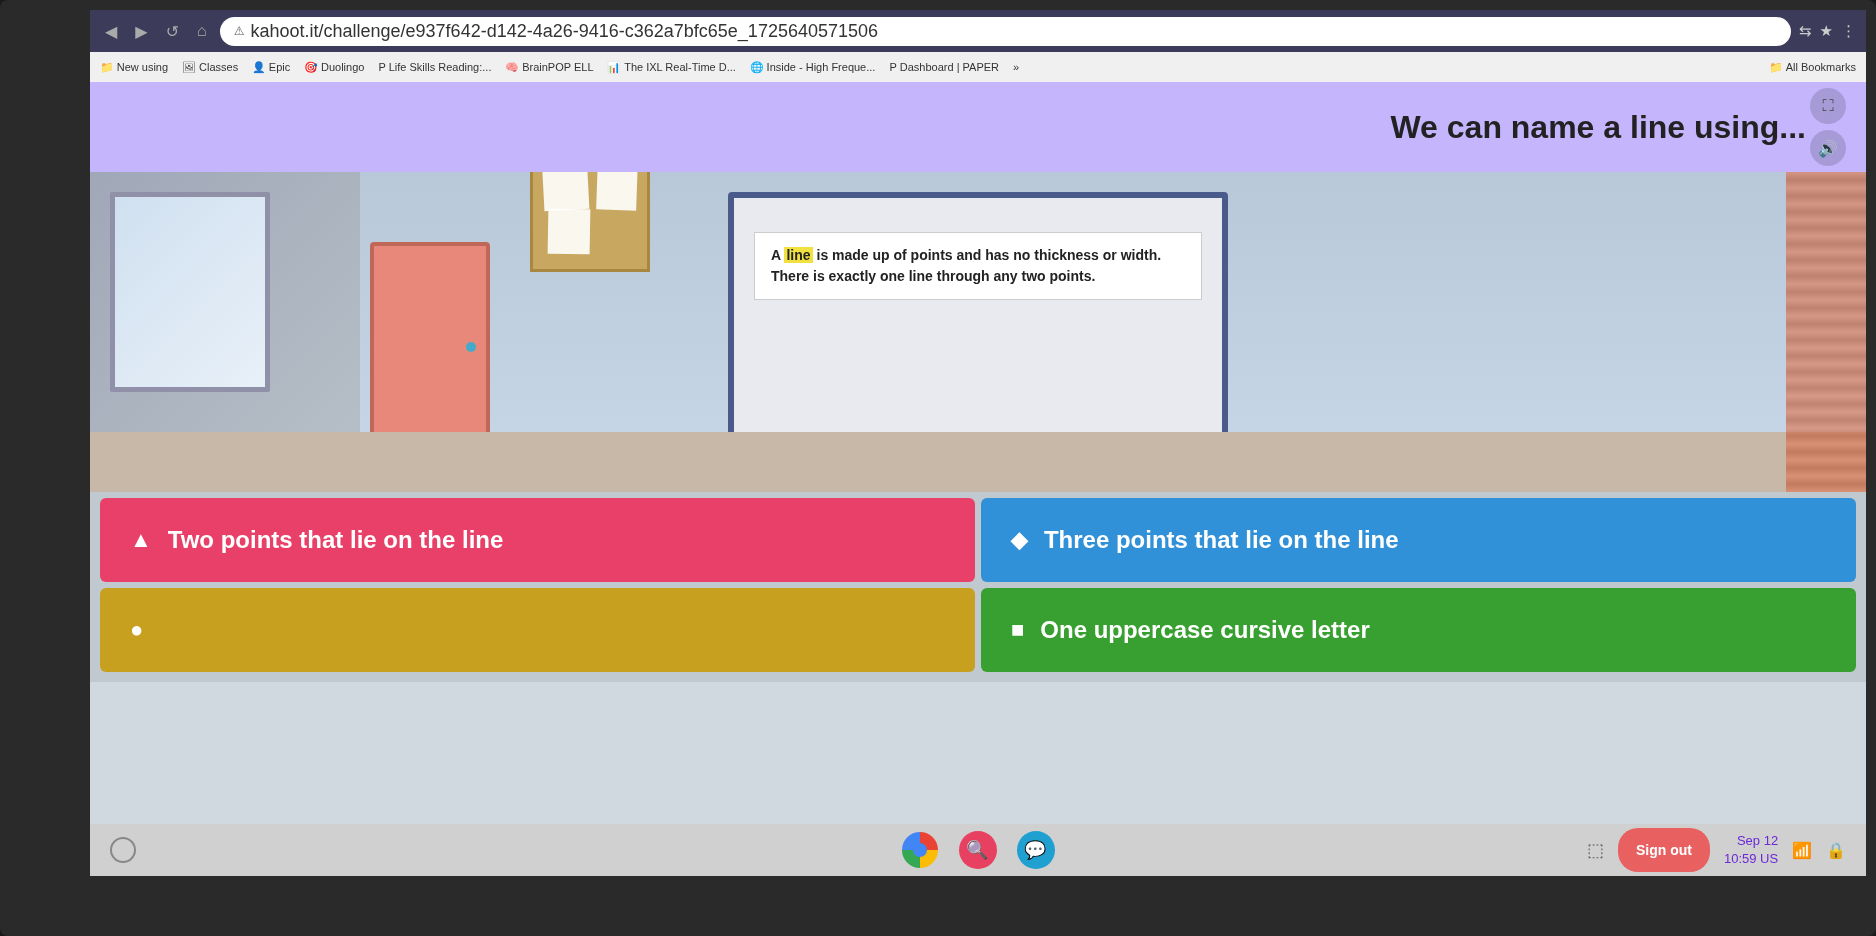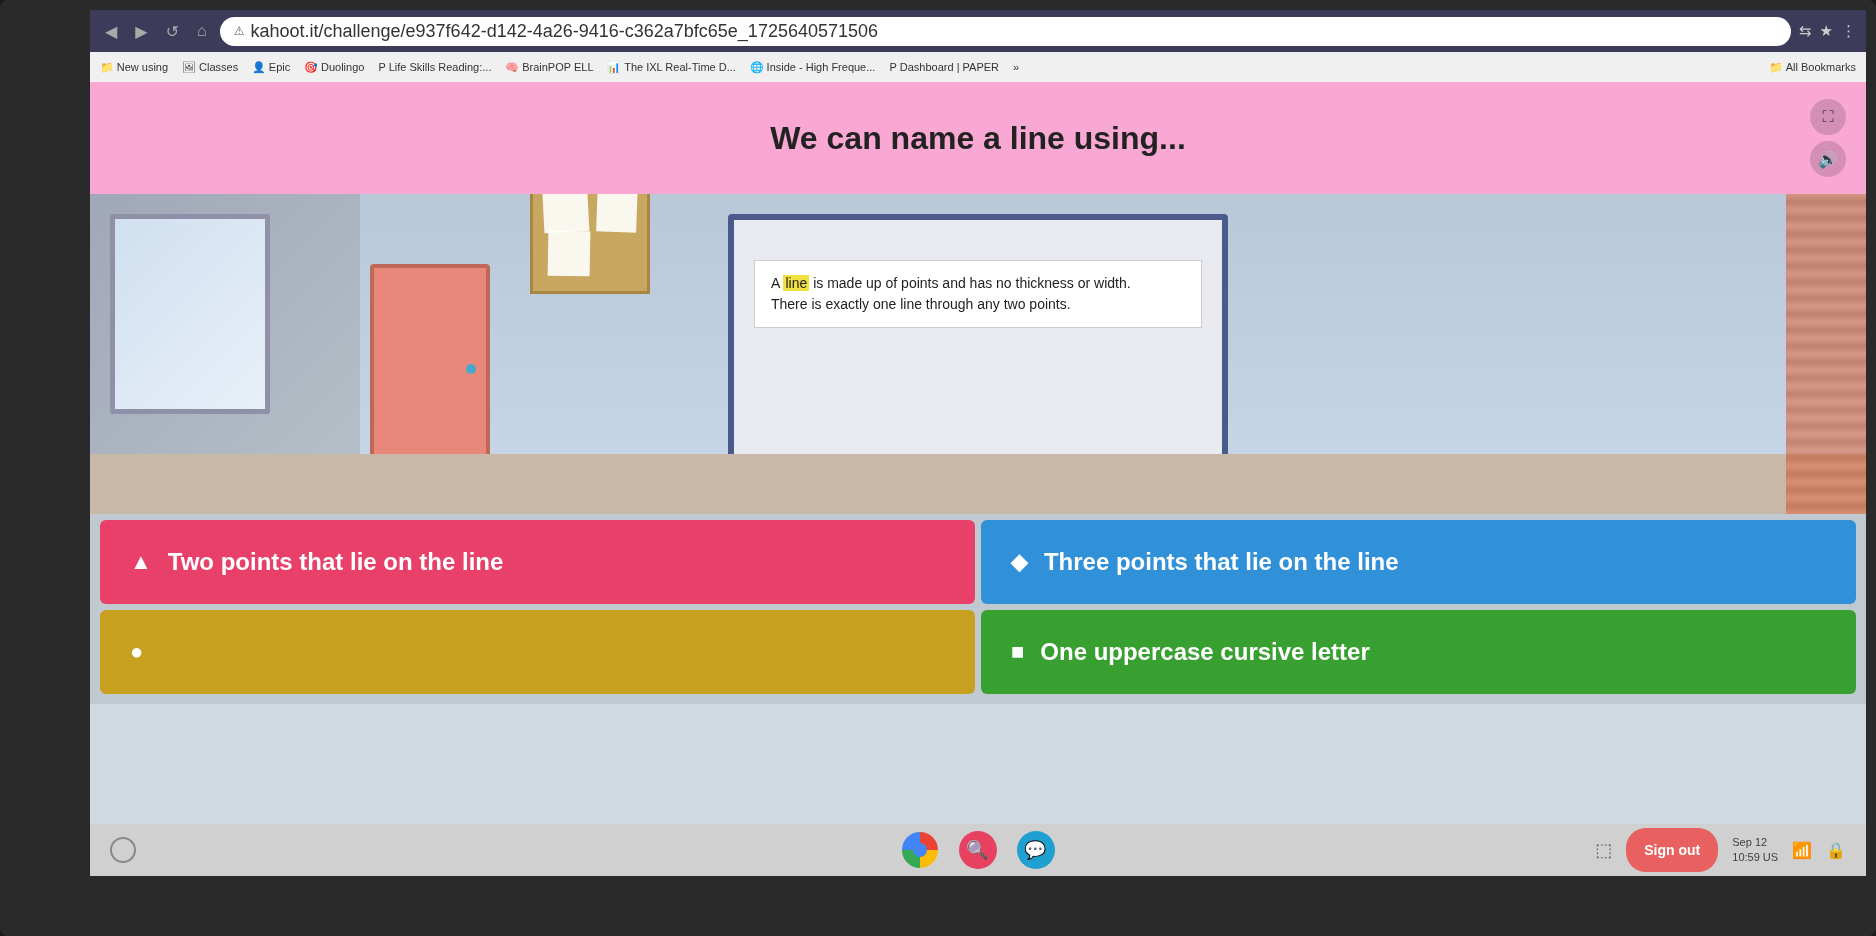--- a/index.html
+++ b/index.html
@@ -106,28 +106,28 @@
 
     
     .kahoot-page {
       background: #d0d8e0;
       min-height: calc(936px - 42px - 30px - 60px);
       position: relative;
     }
 
     
     .kahoot-header {
-      background: #f9a8d4;
+      background: #c4b5fd;
       padding: 20px 60px;
       text-align: center;
       position: relative;
-      height: 112px;
-      display: flex;
-      align-items: center;
-      justify-content: center;
+      height: 90px;
+      display: flex;
+      align-items: center;
+      justify-content: flex-end;
     }
 
     .question-title {
       font-size: 32px;
       font-weight: bold;
       color: #222;
     }
 
     .header-icons {
       position: absolute;
@@ -251,21 +251,22 @@
       padding: 30px 20px;
     }
 
     .whiteboard-text-box {
       background: #fff;
       border: 1px solid #ccc;
       padding: 12px 16px;
       font-size: 14px;
       color: #222;
       line-height: 1.5;
-      margin-top: 10px;
+      margin-top: 4px;
+      font-weight: bold;
     }
 
     .highlight {
       background: #f0e040;
       padding: 0 2px;
     }
 
     
     .answers-grid {
       display: grid;
@@ -371,23 +372,23 @@
       color: #fff;
       border: none;
       border-radius: 20px;
       padding: 14px 18px;
       font-size: 14px;
       font-weight: bold;
       cursor: pointer;
     }
 
     .taskbar-datetime {
-      font-size: 11px;
-      color: #404040;
-      text-align: left;
+      font-size: 13px;
+      color: #6d28d9;
+      text-align: right;
       line-height: 1.4;
     }
 
     .taskbar-screenshot-icon {
       font-size: 18px;
       color: #555;
       cursor: pointer;
     }
 
     

